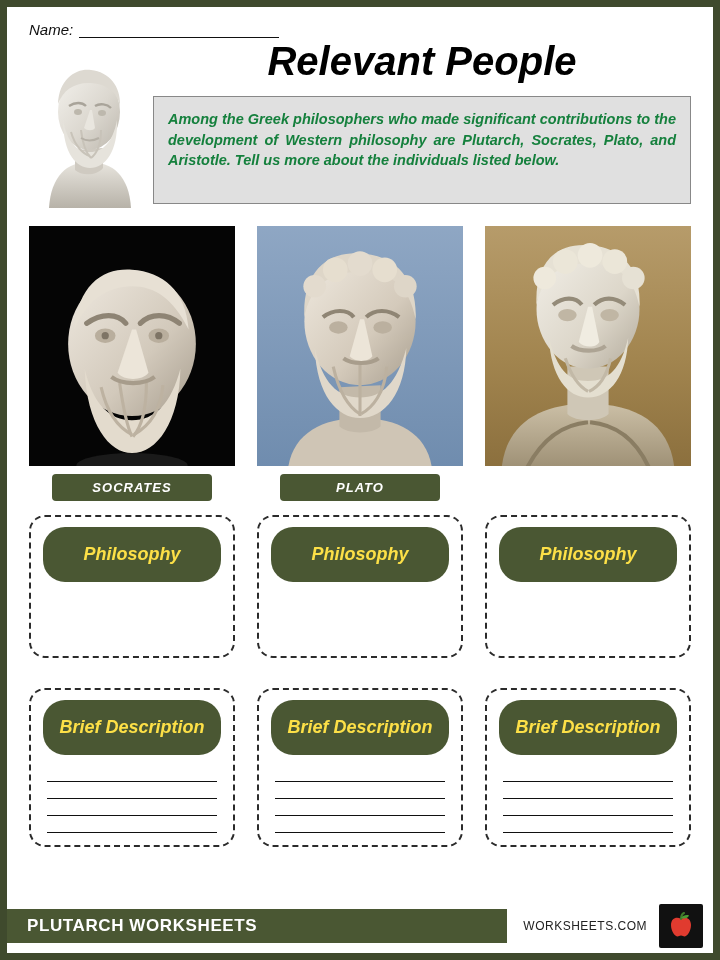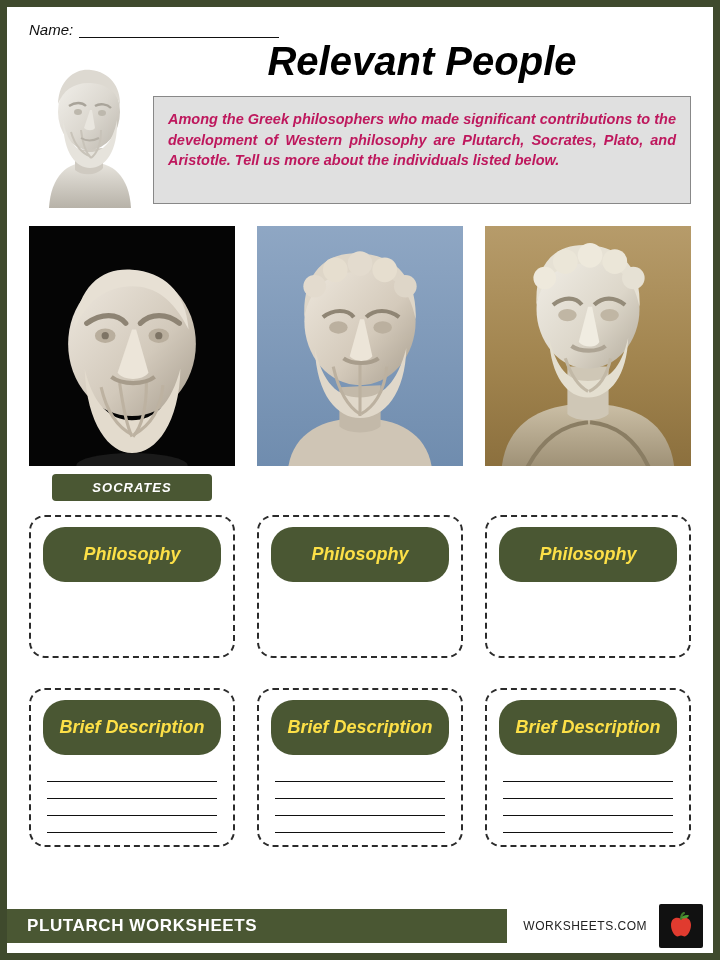--- a/index.html
+++ b/index.html
@@ -71,21 +71,21 @@
     margin: 0 0 14px 0;
     line-height: 1.05;
   }
   .intro-box {
     background: #e0e0e0;
     border: 1.5px solid #888;
     padding: 12px 14px;
     font-size: 14.5px;
     font-weight: bold;
     line-height: 1.42;
-    color: #be185d;
+    color: #15803d;
     text-align: justify;
     min-height: 108px;
   }
 
   
   .bust-svg { display: block; }
 
   
   .cards {
     display: flex;
@@ -323,20 +323,21 @@
 
             <path d="M100 94 L90 130 C95 136 108 136 112 130 L104 94 Z" fill="#ece5d8"></path>
 
             <path d="M56 122 C58 168 78 190 100 190 C124 190 144 166 145 122 C136 156 122 170 100 170 C78 170 64 156 56 122 Z" fill="#e0d8ca"></path>
             <path d="M74 140 C80 166 90 180 100 186" stroke="#bcb1a0" stroke-width="3" fill="none"></path>
             <path d="M100 138 C100 166 100 180 100 188" stroke="#bcb1a0" stroke-width="3" fill="none"></path>
             <path d="M126 140 C124 166 112 180 101 186" stroke="#bcb1a0" stroke-width="3" fill="none"></path>
             <path d="M84 132 C92 138 110 138 118 132" stroke="#a89d8c" stroke-width="4" fill="none"></path>
           </svg>
         </div>
+        <div class="name-tag">PLATO</div>
       </div>
 
       <div class="card">
         <div class="photo">
           <svg viewBox="0 0 200 240" preserveAspectRatio="xMidYMid slice">
             <defs>
               <linearGradient id="arbg" x1="0" y1="0" x2="0" y2="1">
                 <stop offset="0%" stop-color="#b79c6b"></stop>
                 <stop offset="55%" stop-color="#a2854f"></stop>
                 <stop offset="100%" stop-color="#8b6f3d"></stop>

